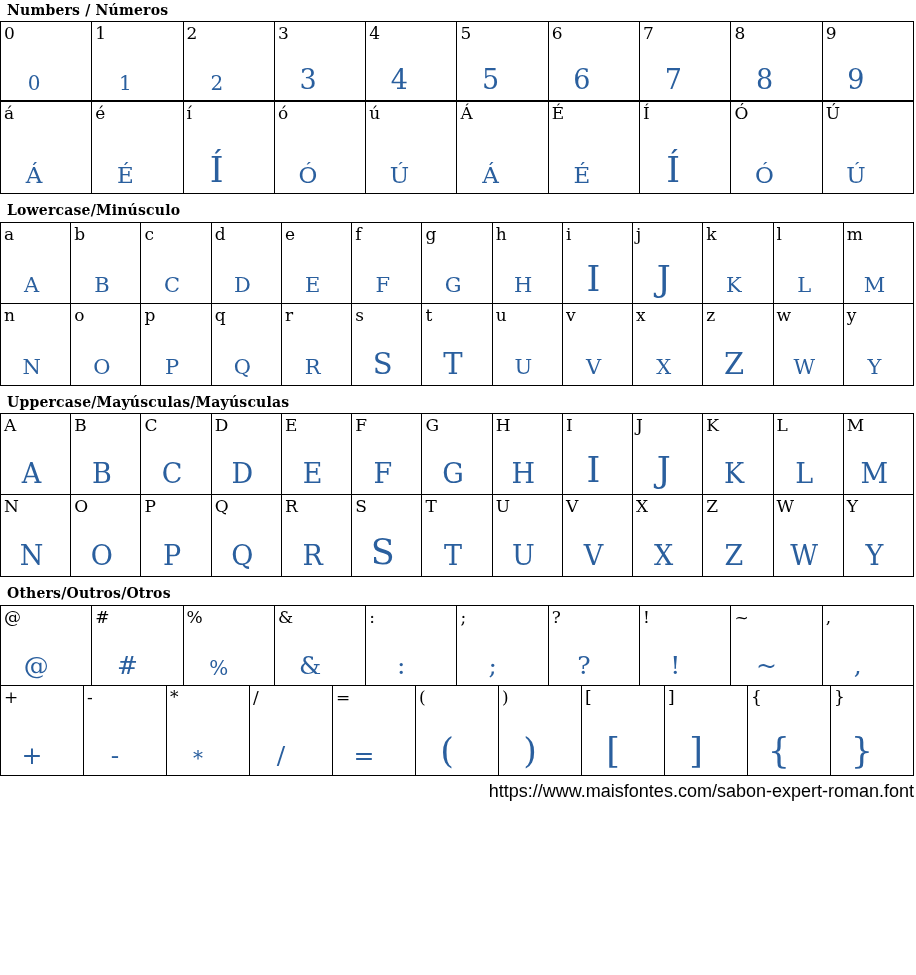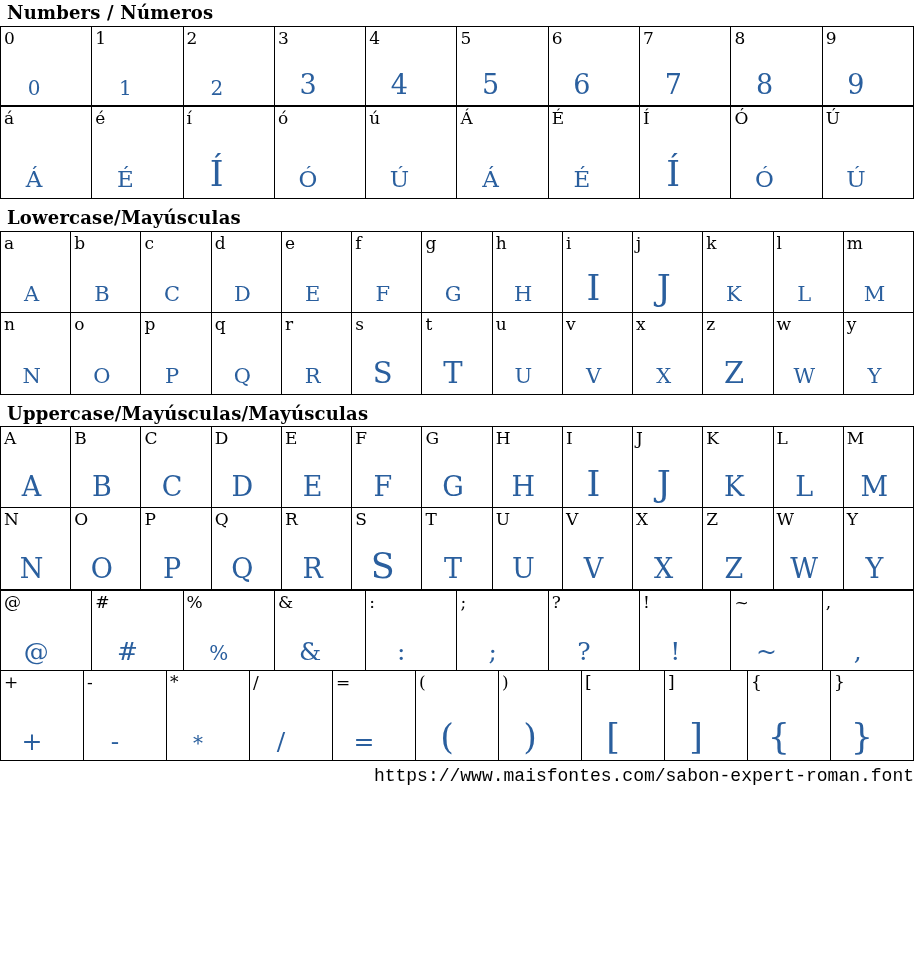--- a/index.html
+++ b/index.html
@@ -12,21 +12,21 @@
     font-family: "DejaVu Serif", "Liberation Serif", serif;
     color: #000;
   }
   #page {
     width: 916px;
     height: 975px;
     position: relative;
     box-sizing: border-box;
   }
   .section-title {
-    font-size: 18px;
+    font-size: 14px;
     font-weight: bold;
     margin: 9px 0 3px 7px;
     line-height: 1.1;
     font-family: "DejaVu Serif", serif;
     letter-spacing: 0.2px;
   }
   .spec-section:first-child .section-title { margin-top: 3px; }
   .row {
     display: flex;
     width: 914px;
@@ -74,21 +74,21 @@
   .sec-others .row + .row { height: 90px; }
   .sec-others .cell-glyph { font-size: 25px; transform: translateX(-10px); }
   
   .cell-glyph.sm { font-size: 20px !important; }
   .cell-glyph.md { font-size: 29px !important; }
   .cell-glyph.lg { font-size: 35px !important; }
   .footer-url {
     text-align: right;
     font-size: 18px;
     margin: 5px 2px 0 0;
-    font-family: Liberation Mono, monospace;
+    font-family: Liberation Sans, sans-serif;
     color: #000;
     white-space: nowrap;
   }
 </style>
 </head>
 <body>
 
 <div id="page">
   <div id="sections">
       <section class="spec-section sec-numbers">
@@ -174,21 +174,21 @@
             <div class="cell-label">Ó</div>
             <div class="cell-glyph">Ó</div>
           </div>
           <div class="cell">
             <div class="cell-label">Ú</div>
             <div class="cell-glyph">Ú</div>
           </div>
         </div>
       </section>
       <section class="spec-section sec-lowercase">
-        <h2 class="section-title">Lowercase/Mayúsculas</h2>
+        <h2 class="section-title">Lowercase/Minúsculo</h2>
         <div class="row">
           <div class="cell">
             <div class="cell-label">a</div>
             <div class="cell-glyph">A</div>
           </div>
           <div class="cell">
             <div class="cell-label">b</div>
             <div class="cell-glyph">B</div>
           </div>
           <div class="cell">
@@ -396,20 +396,21 @@
             <div class="cell-label">W</div>
             <div class="cell-glyph">W</div>
           </div>
           <div class="cell">
             <div class="cell-label">Y</div>
             <div class="cell-glyph">Y</div>
           </div>
         </div>
       </section>
       <section class="spec-section sec-others">
+        <h2 class="section-title">Others/Outros/Otros</h2>
         <div class="row">
           <div class="cell">
             <div class="cell-label">@</div>
             <div class="cell-glyph">@</div>
           </div>
           <div class="cell">
             <div class="cell-label">#</div>
             <div class="cell-glyph">#</div>
           </div>
           <div class="cell">

